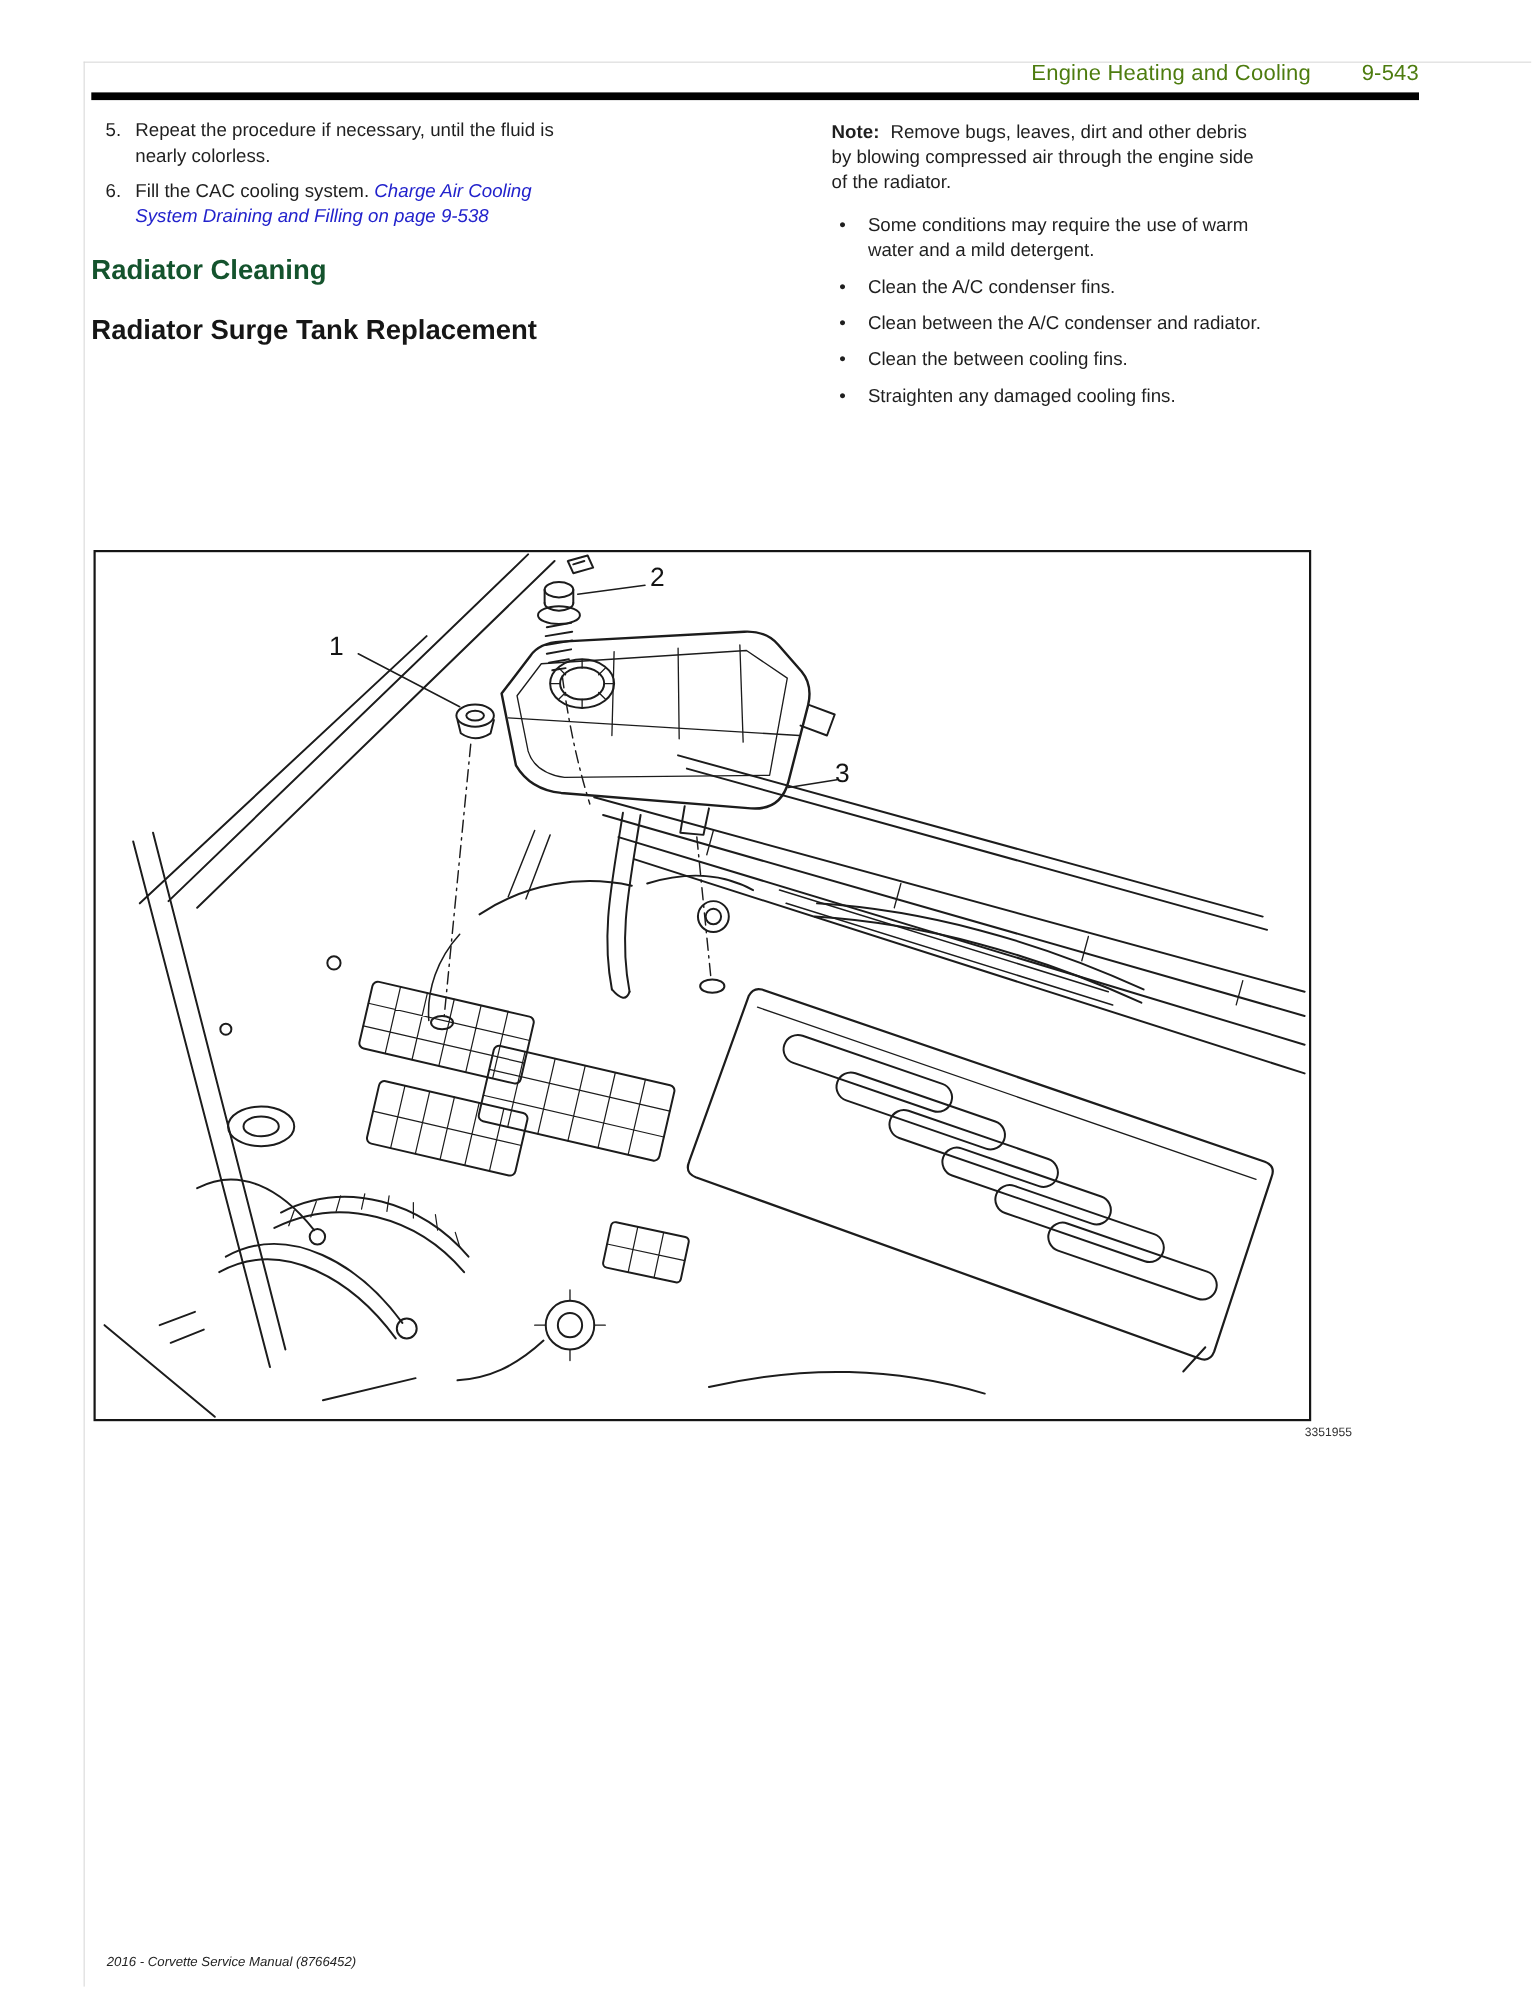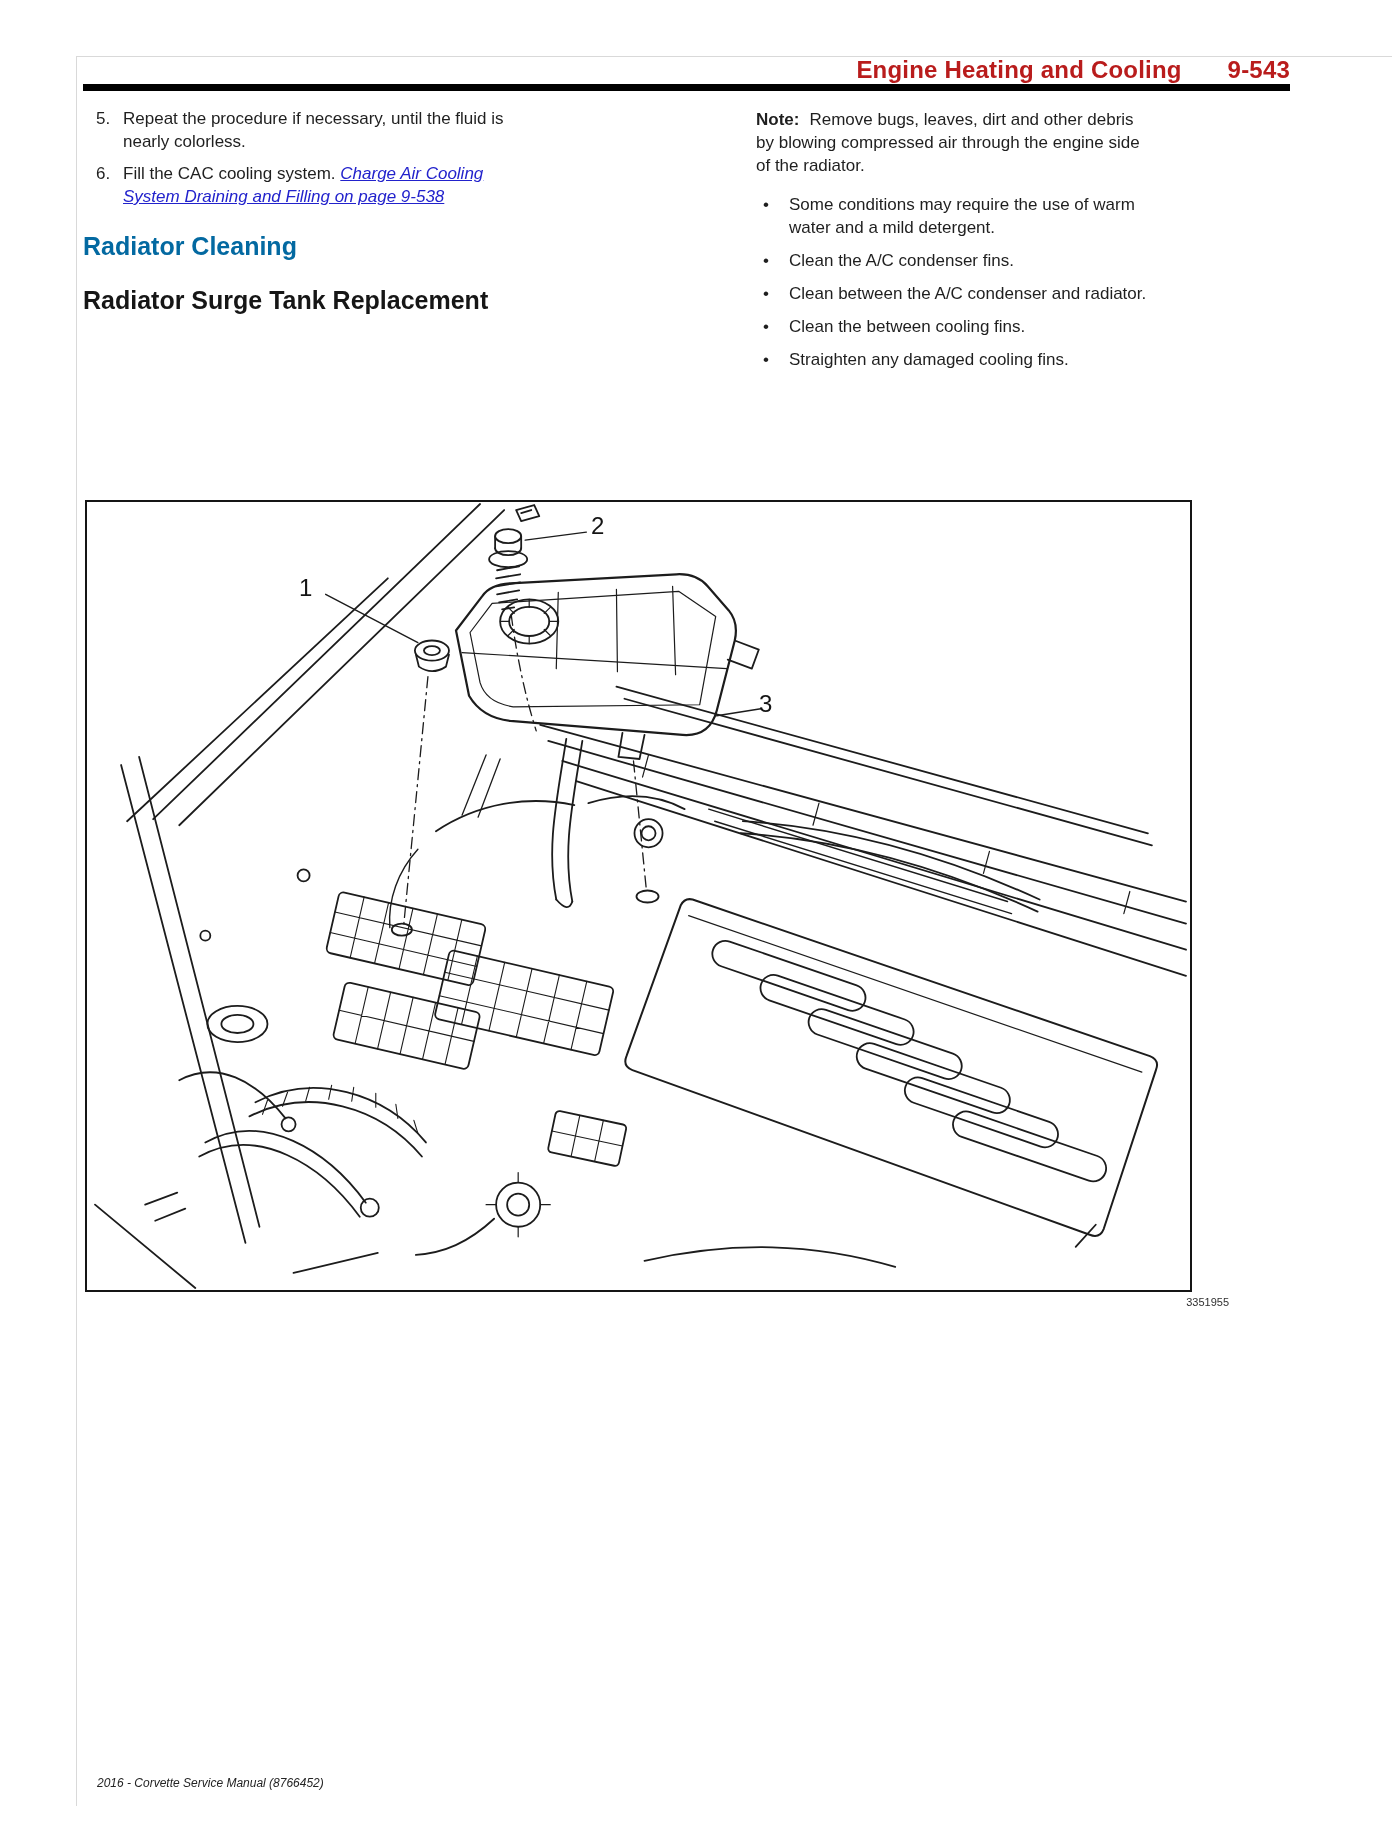--- a/index.html
+++ b/index.html
@@ -9,42 +9,42 @@
     background:#ffffff;
     font-family:"Liberation Sans", sans-serif;
     color:#1f1f1f;
     overflow:hidden;
   }
   .guide-v{position:absolute;left:76px;top:56px;width:1px;height:1750px;background:#d9d9d9;}
   .guide-h{position:absolute;left:76px;top:56px;height:1px;width:1316px;background:#d9d9d9;}
 
   
   .hdr{position:absolute;left:83px;top:56px;width:1207px;text-align:right;
-       font-size:24px;font-weight:700;color:#b91c1c;letter-spacing:.2px;}
+       font-size:20px;font-weight:400;color:#4d7c0f;letter-spacing:.2px;}
   .hdr .pgnum{margin-left:46px;}
   .hdr-rule{position:absolute;left:83px;top:84px;width:1207px;height:7px;background:#000;}
 
   
   .col-left{position:absolute;left:83px;top:104px;width:516px;font-size:17px;line-height:23px;}
   .col-right{position:absolute;left:756px;top:104px;width:458px;font-size:17px;line-height:23px;}
   .pre{white-space:pre-line;}
 
   ul.steps{list-style:none;margin:3px 0 0 0;padding:0;}
   ul.steps li{display:flex;padding-left:13px;margin:0 0 9px 0;}
   ul.steps .num{width:27px;flex:0 0 27px;}
   ul.steps .txt{flex:1;}
 
-  h2.sect{font-size:25px;line-height:28px;margin:24px 0 0 0;color:#0369a1;}
+  h2.sect{font-size:25px;line-height:28px;margin:24px 0 0 0;color:#14532d;}
   h2.sect2{font-size:25px;line-height:28px;margin:26px 0 0 0;color:#161616;}
 
   p.warning{margin:16px 0 0 0;font-weight:700;font-style:italic;}
   p.caution{margin:19px 0 0 0;}
   .lbl{font-weight:700;margin-right:10px;}
 
-  a.xref{font-style:italic;text-decoration:underline;cursor:pointer;text-align:right;}
+  a.xref{font-style:italic;cursor:pointer;text-align:right;}
 
   p.note{margin:4px 0 0 0;}
   ul.bullets{list-style:none;margin:16px 0 0 0;padding:0;}
   ul.bullets li{position:relative;padding-left:33px;margin:0 0 10px 0;}
   ul.bullets li::before{content:"\2022";position:absolute;left:7px;top:0;}
 
   
   figure.diagram{position:absolute;left:85px;top:500px;width:1103px;height:788px;
      margin:0;border:2px solid #151515;background:#fff;}
   figure.diagram svg{display:block;width:100%;height:100%;}

